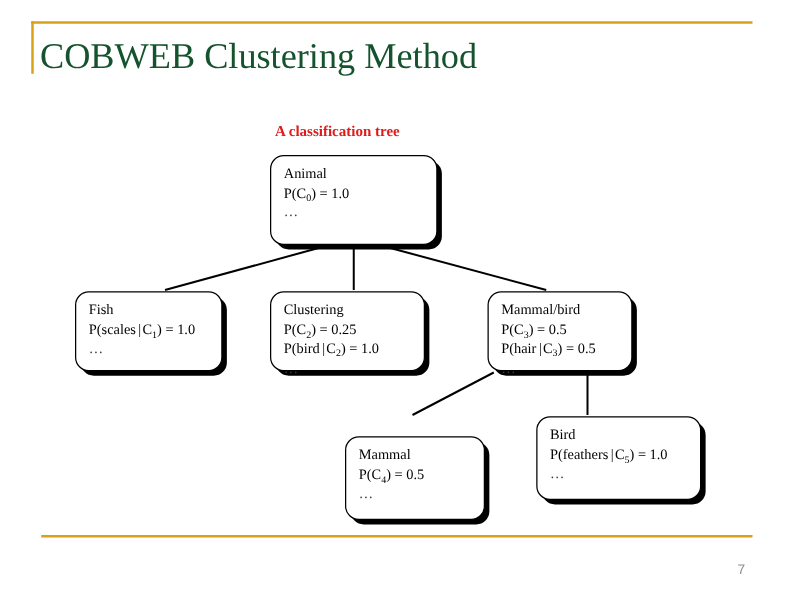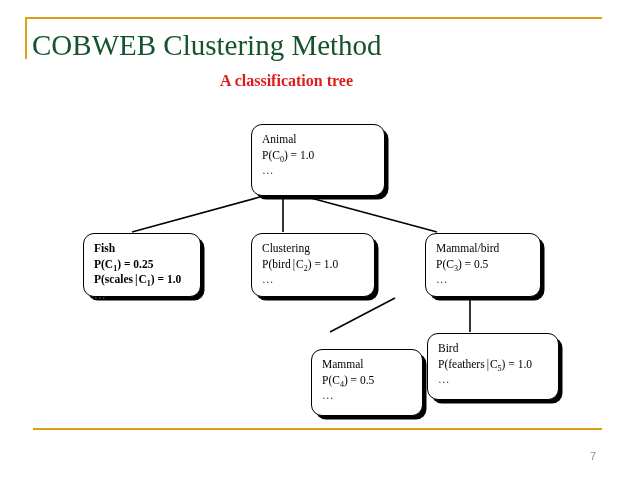--- a/index.html
+++ b/index.html
@@ -53,22 +53,22 @@
     font-size: 29px;
     line-height: 42px;
     color: #14532d;
     font-family: "Liberation Serif", serif;
     font-weight: normal;
     white-space: nowrap;
   }
   .slide-subtitle {
     position: absolute;
     left: 220px;
-    top: 72px;
-    font-size: 16px;
+    top: 96px;
+    font-size: 12px;
     line-height: 18px;
     font-weight: bold;
     color: #e01b1b;
     font-family: "Liberation Serif", serif;
     white-space: nowrap;
   }
 
   
   .page-number {
     position: absolute;
@@ -94,21 +94,20 @@
     box-sizing: border-box;
     background: #ffffff;
     border: 1.4px solid #000000;
     border-radius: 11px;
     box-shadow: 4px 4px 0 -0.5px #000000;
     padding: 7px 0 6px 10px;
     font-family: "Liberation Serif", serif;
     font-size: 11.5px;
     line-height: 15.5px;
     color: #000000;
-    margin-left: 35px;
   }
   .node .line {
     white-space: nowrap;
   }
   .node .ell {
     letter-spacing: 1.5px;
     color: #3a3a3a;
   }
   sub {
     font-size: 8px;
@@ -144,56 +143,59 @@
   </svg>
 
   <div class="node" style="left:216px; top:124px; width:134px; height:72px;">
     <div class="line">Animal</div>
     <div class="line">
       <span>P(C</span><sub>0</sub><span>) = 1.0</span>
     </div>
     <div class="line ell">…</div>
   </div>
 
-  <div class="node" style="left:48px; top:233px; width:118px; height:64px;font-weight:bold;">
+  <div class="node" style="left:60px; top:233px; width:118px; height:64px;">
     <div class="line">Fish</div>
-    <div class="line">
-      <span>P(C</span><sub>1</sub><span>) = 0.25</span>
-    </div>
     <div class="line">
       <span>P(scales</span><span class="bar">|</span><span>C</span><sub>1</sub><span>) = 1.0</span>
     </div>
     <div class="line ell">…</div>
   </div>
 
   <div class="node" style="left:216px; top:233px; width:124px; height:64px;">
     <div class="line">Clustering</div>
     <div class="line">
+      <span>P(C</span><sub>2</sub><span>) = 0.25</span>
+    </div>
+    <div class="line">
       <span>P(bird</span><span class="bar">|</span><span>C</span><sub>2</sub><span>) = 1.0</span>
     </div>
     <div class="line ell">…</div>
   </div>
 
   <div class="node" style="left:390px; top:233px; width:116px; height:64px;">
     <div class="line">Mammal/bird</div>
     <div class="line">
       <span>P(C</span><sub>3</sub><span>) = 0.5</span>
     </div>
+    <div class="line">
+      <span>P(hair</span><span class="bar">|</span><span>C</span><sub>3</sub><span>) = 0.5</span>
+    </div>
     <div class="line ell">…</div>
   </div>
 
   <div class="node" style="left:276px; top:349px; width:112px; height:67px;">
     <div class="line">Mammal</div>
     <div class="line">
       <span>P(C</span><sub>4</sub><span>) = 0.5</span>
     </div>
     <div class="line ell">…</div>
   </div>
 
-  <div class="node" style="left:392px; top:333px; width:132px; height:67px;">
+  <div class="node" style="left:429px; top:333px; width:132px; height:67px;">
     <div class="line">Bird</div>
     <div class="line">
       <span>P(feathers</span><span class="bar">|</span><span>C</span><sub>5</sub><span>) = 1.0</span>
     </div>
     <div class="line ell">…</div>
   </div>
 
   <div class="page-number">7</div>
 
 </div>

